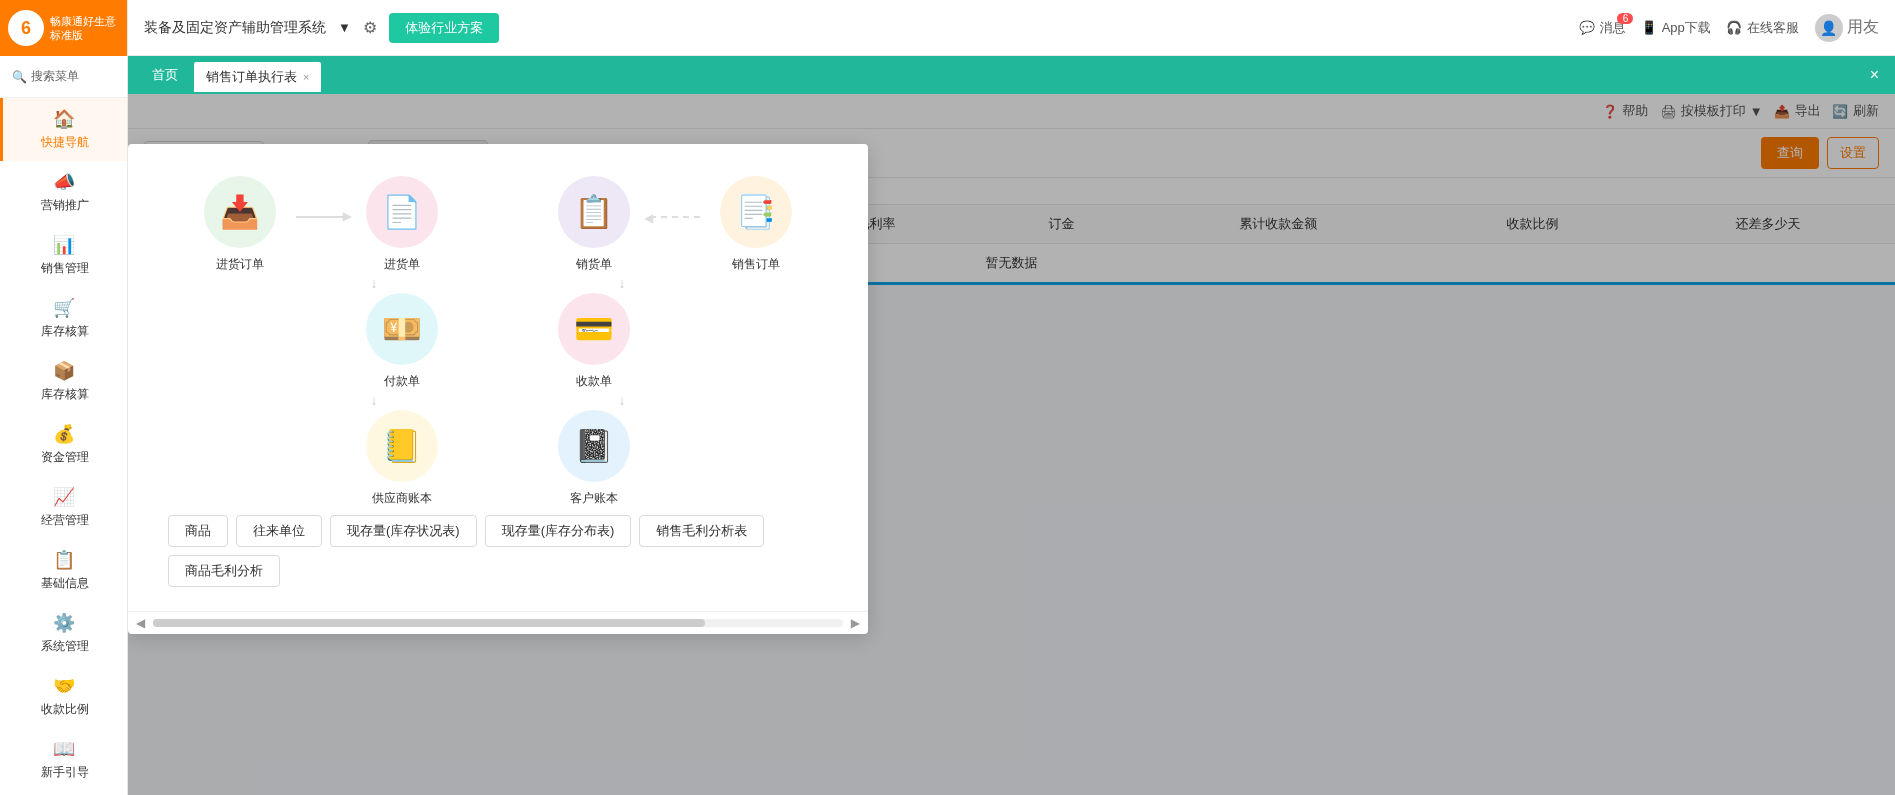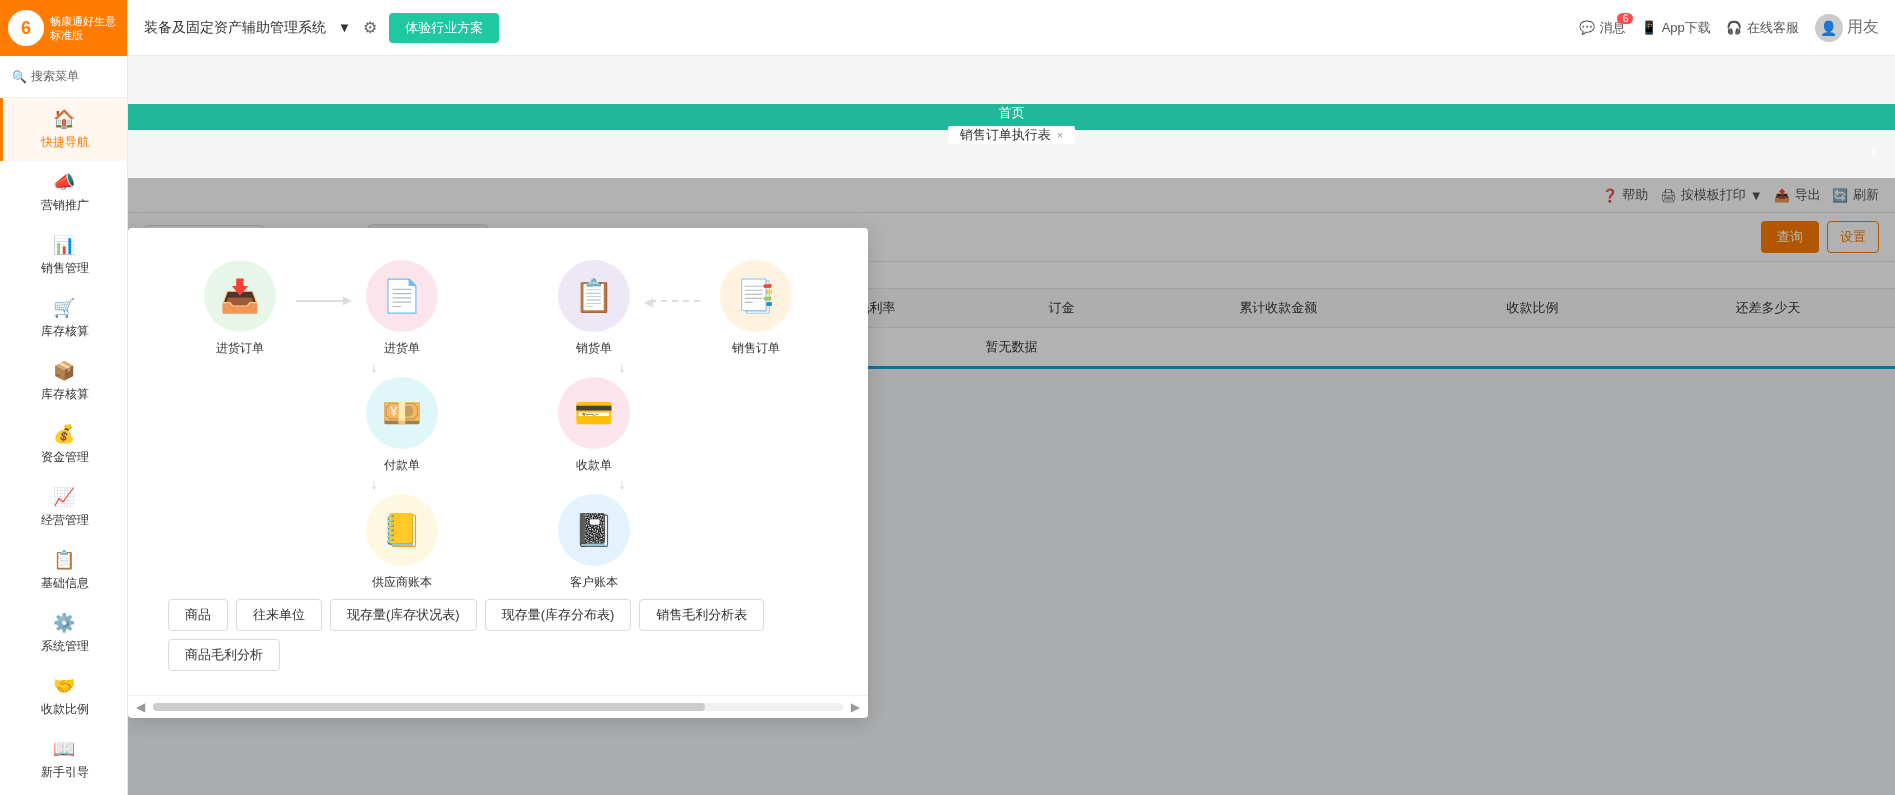--- a/index.html
+++ b/index.html
@@ -14,35 +14,35 @@
     .sidebar-logo-icon { width: 36px; height: 36px; background: #fff; border-radius: 50%; display: flex; align-items: center; justify-content: center; font-size: 18px; color: #ff7c00; font-weight: bold; flex-shrink: 0; }
     .sidebar-logo-text { color: #fff; font-size: 11px; line-height: 1.3; }
     .sidebar-search { padding: 8px; border-bottom: 1px solid #f0f0f0; }
     .sidebar-search-btn { width: 100%; background: none; border: none; cursor: pointer; display: flex; align-items: center; gap: 4px; color: #666; font-size: 12px; padding: 4px; }
     .sidebar-nav { flex: 1; overflow-y: auto; }
     .sidebar-item { display: flex; flex-direction: column; align-items: center; padding: 10px 4px; cursor: pointer; color: #333; font-size: 12px; gap: 4px; border-left: 3px solid transparent; }
     .sidebar-item.active { background: #fff7f0; color: #ff7c00; border-left-color: #ff7c00; }
     .sidebar-item-icon { font-size: 18px; }
 
     
-    .main { flex: 1; display: flex; flex-direction: column; overflow: hidden; gap: 48px; }
+    .main { flex: 1; display: flex; flex-direction: column; overflow: hidden; }
 
     
     .top-header { background: #fff; height: 56px; display: flex; align-items: center; padding: 0 16px; border-bottom: 1px solid #e8e8e8; gap: 12px; }
     .system-title { font-size: 14px; color: #333; font-weight: 500; }
     .header-dropdown { display: flex; align-items: center; gap: 4px; cursor: pointer; color: #333; }
     .header-actions { margin-left: auto; display: flex; align-items: center; gap: 16px; }
     .header-action-item { display: flex; align-items: center; gap: 4px; color: #555; font-size: 13px; cursor: pointer; position: relative; }
     .badge { background: #ff4d4f; color: #fff; font-size: 10px; border-radius: 10px; padding: 0 4px; min-width: 16px; text-align: center; position: absolute; top: -6px; right: -8px; }
     .try-btn { background: #1ec8a0; color: #fff; border: none; border-radius: 4px; padding: 6px 16px; cursor: pointer; font-size: 13px; }
     .settings-icon { color: #666; cursor: pointer; font-size: 16px; }
     .user-avatar { width: 28px; height: 28px; border-radius: 50%; background: #ccc; display: flex; align-items: center; justify-content: center; font-size: 12px; color: #fff; }
 
     
-    .tab-bar { background: #20b79a; display: flex; align-items: center; height: 26px; padding: 0 8px; gap: 0; flex-direction: column; }
+    .tab-bar { background: #20b79a; display: flex; align-items: center; height: 38px; padding: 0 8px; gap: 0; }
     .tab-home { color: #fff; padding: 0 16px; height: 100%; display: flex; align-items: center; font-size: 13px; cursor: pointer; }
     .tab-item { background: #fff; color: #333; padding: 0 12px; height: 30px; display: flex; align-items: center; font-size: 13px; cursor: pointer; border-radius: 2px 2px 0 0; gap: 6px; margin-top: 4px; }
     .tab-close { color: #999; font-size: 11px; cursor: pointer; }
     .tab-close-main { margin-left: auto; color: #fff; cursor: pointer; font-size: 16px; padding: 0 8px; }
 
     
     .content-area { flex: 1; background: #f5f7fa; position: relative; overflow: hidden; }
 
     
     .content-toolbar { background: #fff; padding: 8px 16px; display: flex; align-items: center; gap: 12px; border-bottom: 1px solid #e8e8e8; }

